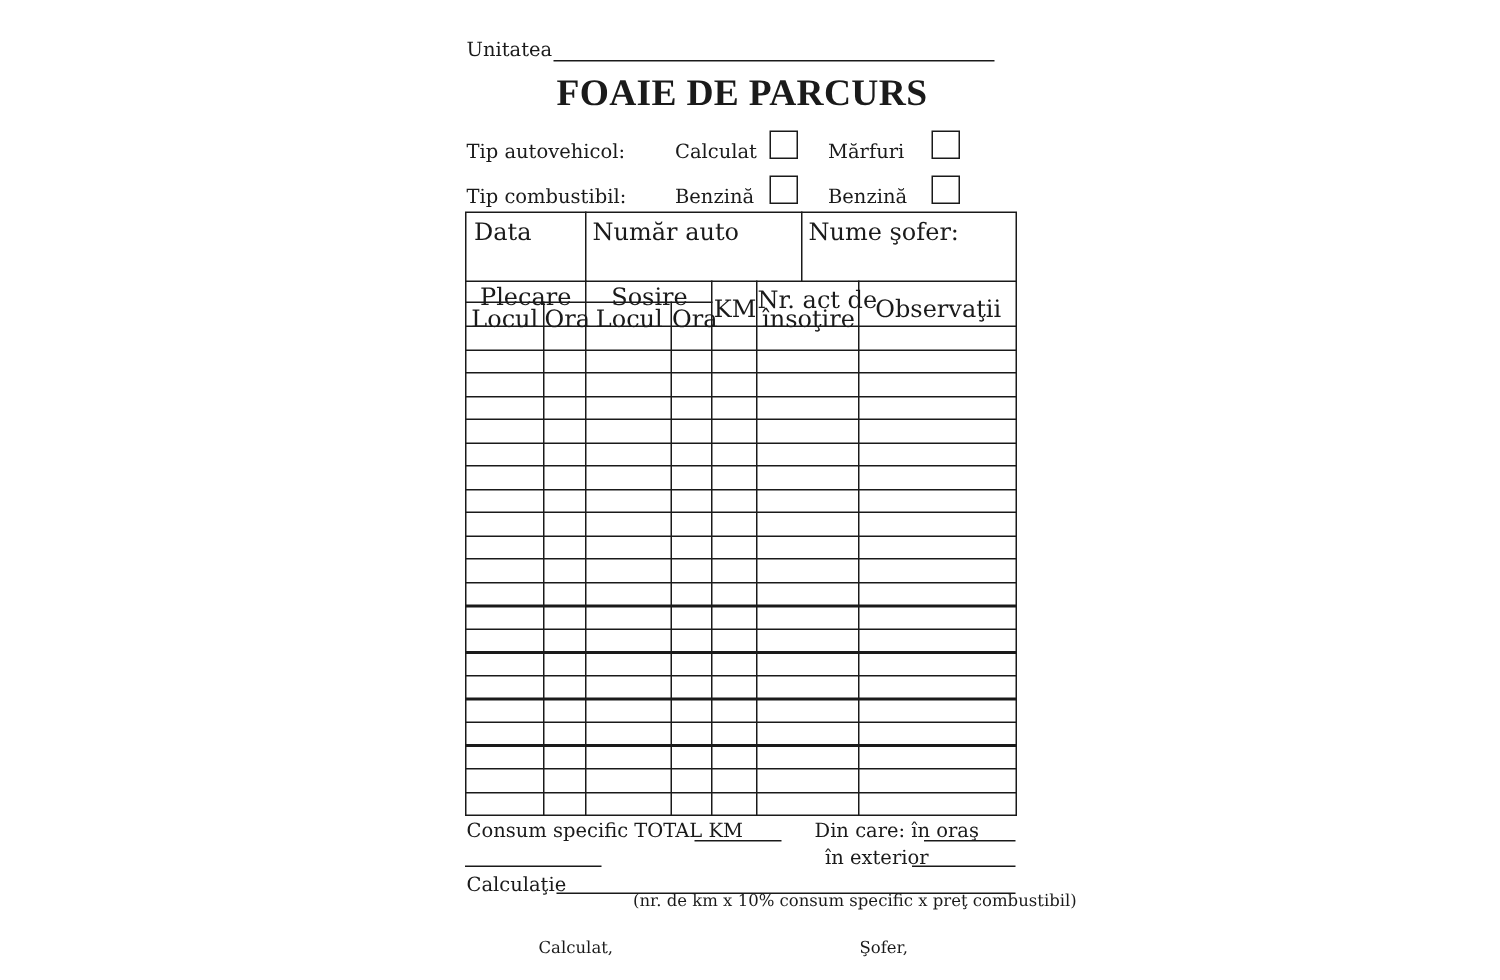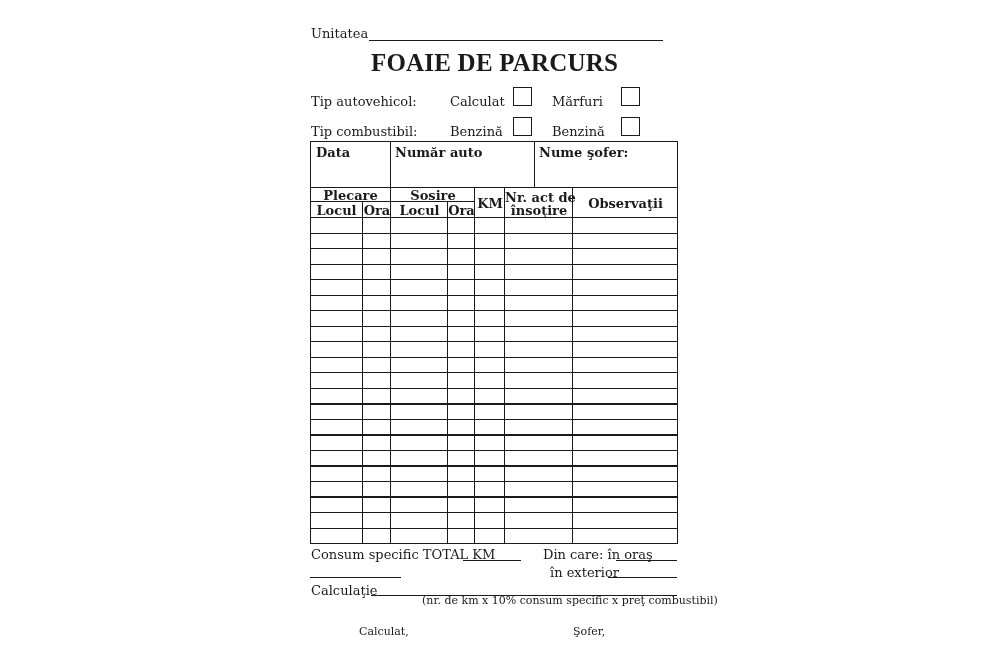--- a/index.html
+++ b/index.html
@@ -8,21 +8,21 @@
     font-family:"DejaVu Serif","Liberation Serif",serif; color:#1a1a1a;
   }
   .abs { position:absolute; }
   .txt { font-size:13px; white-space:nowrap; }
   .small { font-size:11px; white-space:nowrap; }
   .title { font-family:"Liberation Serif","DejaVu Serif",serif; font-weight:bold; font-size:25px; letter-spacing:0.2px; }
   .uline { border-bottom:1px solid #1a1a1a; height:0; }
   .checkbox { border:1.3px solid #1a1a1a; width:19px; height:19px; box-sizing:border-box; background:#fff; }
   .vline { position:absolute; width:1.3px; background:#1a1a1a; }
   .hline { position:absolute; height:1.3px; background:#1a1a1a; }
-  .cell-text { position:absolute; font-size:13px; white-space:nowrap;font-weight:bold; }
+  .cell-text { position:absolute; font-size:16px; white-space:nowrap; }
   .center { text-align:center; }
 </style>
 </head>
 <body>
 
 <span class="abs txt" style="left:311px;top:26px;">Unitatea</span>
 <div class="abs uline" style="left:369px;top:40px;width:294px;"></div>
 
 <div class="abs title" style="left:371px;top:49px;">FOAIE DE PARCURS</div>
 

